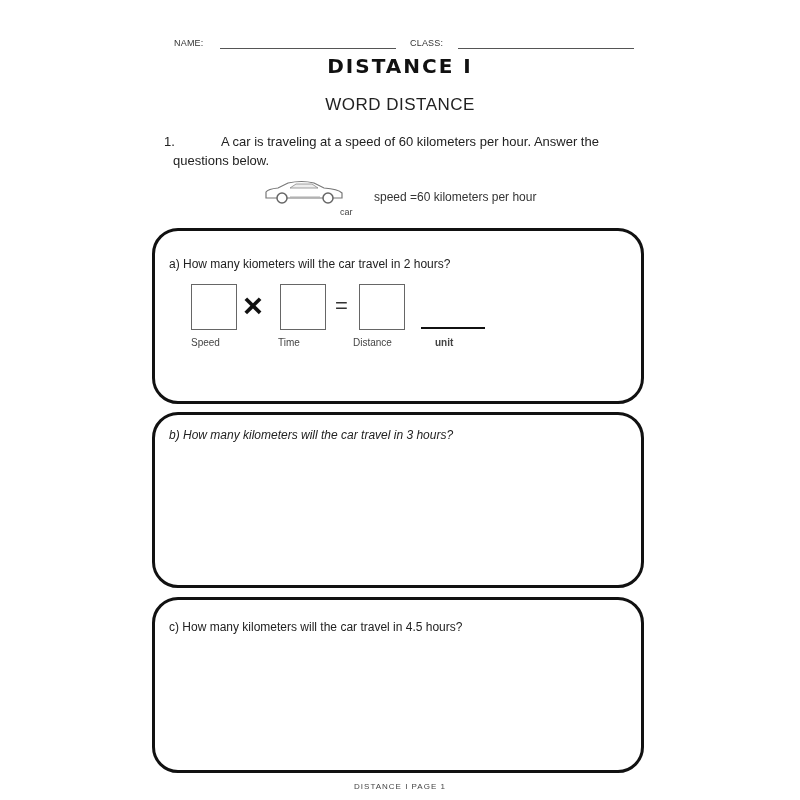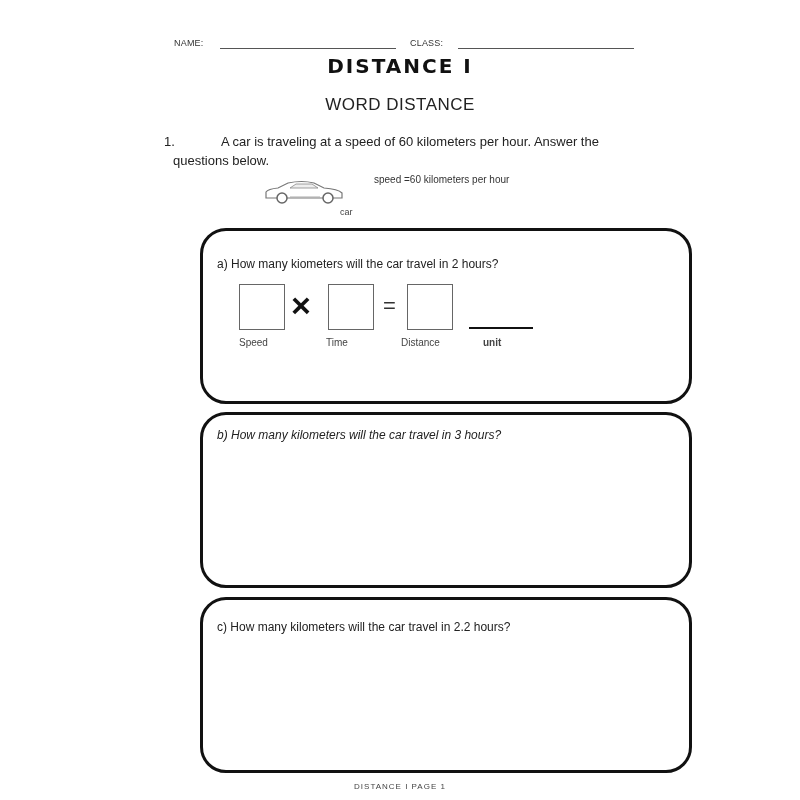--- a/index.html
+++ b/index.html
@@ -5,21 +5,21 @@
   html, body { margin:0; padding:0; background:#ffffff; }
   body { width:800px; height:800px; position:relative; overflow:hidden;
          font-family:"Liberation Sans", sans-serif; color:#1a1a1a; }
   .abs { position:absolute; }
   .small-label { font-size:9px; color:#333; letter-spacing:0.2px; }
   .line { position:absolute; height:0; border-top:1px solid #555; }
   .title { left:0; width:800px; top:54px; text-align:center; font-family:"DejaVu Sans", sans-serif;
            font-weight:bold; font-size:20px; letter-spacing:2px; color:#111; }
   .subtitle { left:0; width:800px; top:95px; text-align:center; font-size:17px; color:#222; letter-spacing:0.5px; }
   .q-text { font-size:13px; color:#222; }
-  .box { position:absolute; left:152px; width:486px; border:3.5px solid #111; border-radius:26px; background:#fff;margin-left:48px; }
+  .box { position:absolute; left:152px; width:486px; border:3.5px solid #111; border-radius:26px; background:#fff; }
   .box-q { position:absolute; left:14px; font-size:12px; color:#222; }
   .sq { position:absolute; width:44px; height:44px; border:1.5px solid #666; background:#fff; }
   .lbl { position:absolute; font-size:10px; color:#444; }
   .footer { left:0; width:800px; top:782px; text-align:center; font-size:8px; color:#444; letter-spacing:1px; }
 </style>
 </head>
 <body>
 
 <div class="abs small-label" style="left:174px; top:38px;">NAME:</div>
 <div class="line" style="left:220px; width:176px; top:48px;"></div>
@@ -36,37 +36,37 @@
 <div class="abs" style="left:262px; top:180px; width:84px; height:26px;">
   <svg width="84" height="26" viewBox="0 0 84 26">
     <path d="M4 18 L4 12 Q6 9 16 8 L26 3 Q40 0 52 3 L62 8 Q76 9 80 13 L80 18 Z" fill="#fff" stroke="#777" stroke-width="1.2"></path>
     <path d="M28 8 L34 4 L50 4 L56 8 Z" fill="#eee" stroke="#888" stroke-width="0.8"></path>
     <circle cx="20" cy="18" r="5" fill="#fff" stroke="#666" stroke-width="1.5"></circle>
     <circle cx="66" cy="18" r="5" fill="#fff" stroke="#666" stroke-width="1.5"></circle>
     <line x1="28" y1="17" x2="58" y2="17" stroke="#aaa" stroke-width="1"></line>
   </svg>
 </div>
 <div class="abs" style="left:294px; top:207px; font-size:9px; color:#444;margin-left:46px;">car</div>
-<div class="abs" style="left:374px; top:174px; font-size:10px; color:#333;">speed =60 kilometers per hour</div>
+<div class="abs" style="left:374px; top:190px; font-size:12px; color:#333;">speed =60 kilometers per hour</div>
 
 <div class="box" style="top:228px; height:170px;">
   <div class="box-q" style="top:26px;">a) How many kiometers will the car travel in 2 hours?</div>
   <div class="sq" style="left:36px; top:53px;"></div>
   <div class="abs" style="left:88px; top:52px; font-size:34px; font-weight:bold; color:#111; line-height:44px;">×</div>
   <div class="sq" style="left:125px; top:53px;"></div>
   <div class="abs" style="left:180px; top:53px; font-size:22px; color:#333; line-height:44px;">=</div>
   <div class="sq" style="left:204px; top:53px;"></div>
   <div class="line" style="left:266px; width:64px; top:96px; border-top:2px solid #111;"></div>
   <div class="lbl" style="left:36px; width:46px; top:106px;">Speed</div>
   <div class="lbl" style="left:123px; width:46px; top:106px;">Time</div>
   <div class="lbl" style="left:198px; width:58px; top:106px;">Distance</div>
   <div class="lbl" style="left:280px; width:30px; top:106px;font-weight:bold;">unit</div>
 </div>
 
 <div class="box" style="top:412px; height:170px;">
   <div class="box-q" style="top:13px;font-style:italic;">b) How many kilometers will the car travel in 3 hours?</div>
 </div>
 
 <div class="box" style="top:597px; height:170px;">
-  <div class="box-q" style="top:20px;">c) How many kilometers will the car travel in 2.2 hours?</div>
+  <div class="box-q" style="top:20px;">c) How many kilometers will the car travel in 4.5 hours?</div>
 </div>
 
 <div class="abs footer">DISTANCE I PAGE 1</div>
 
 </body></html>

